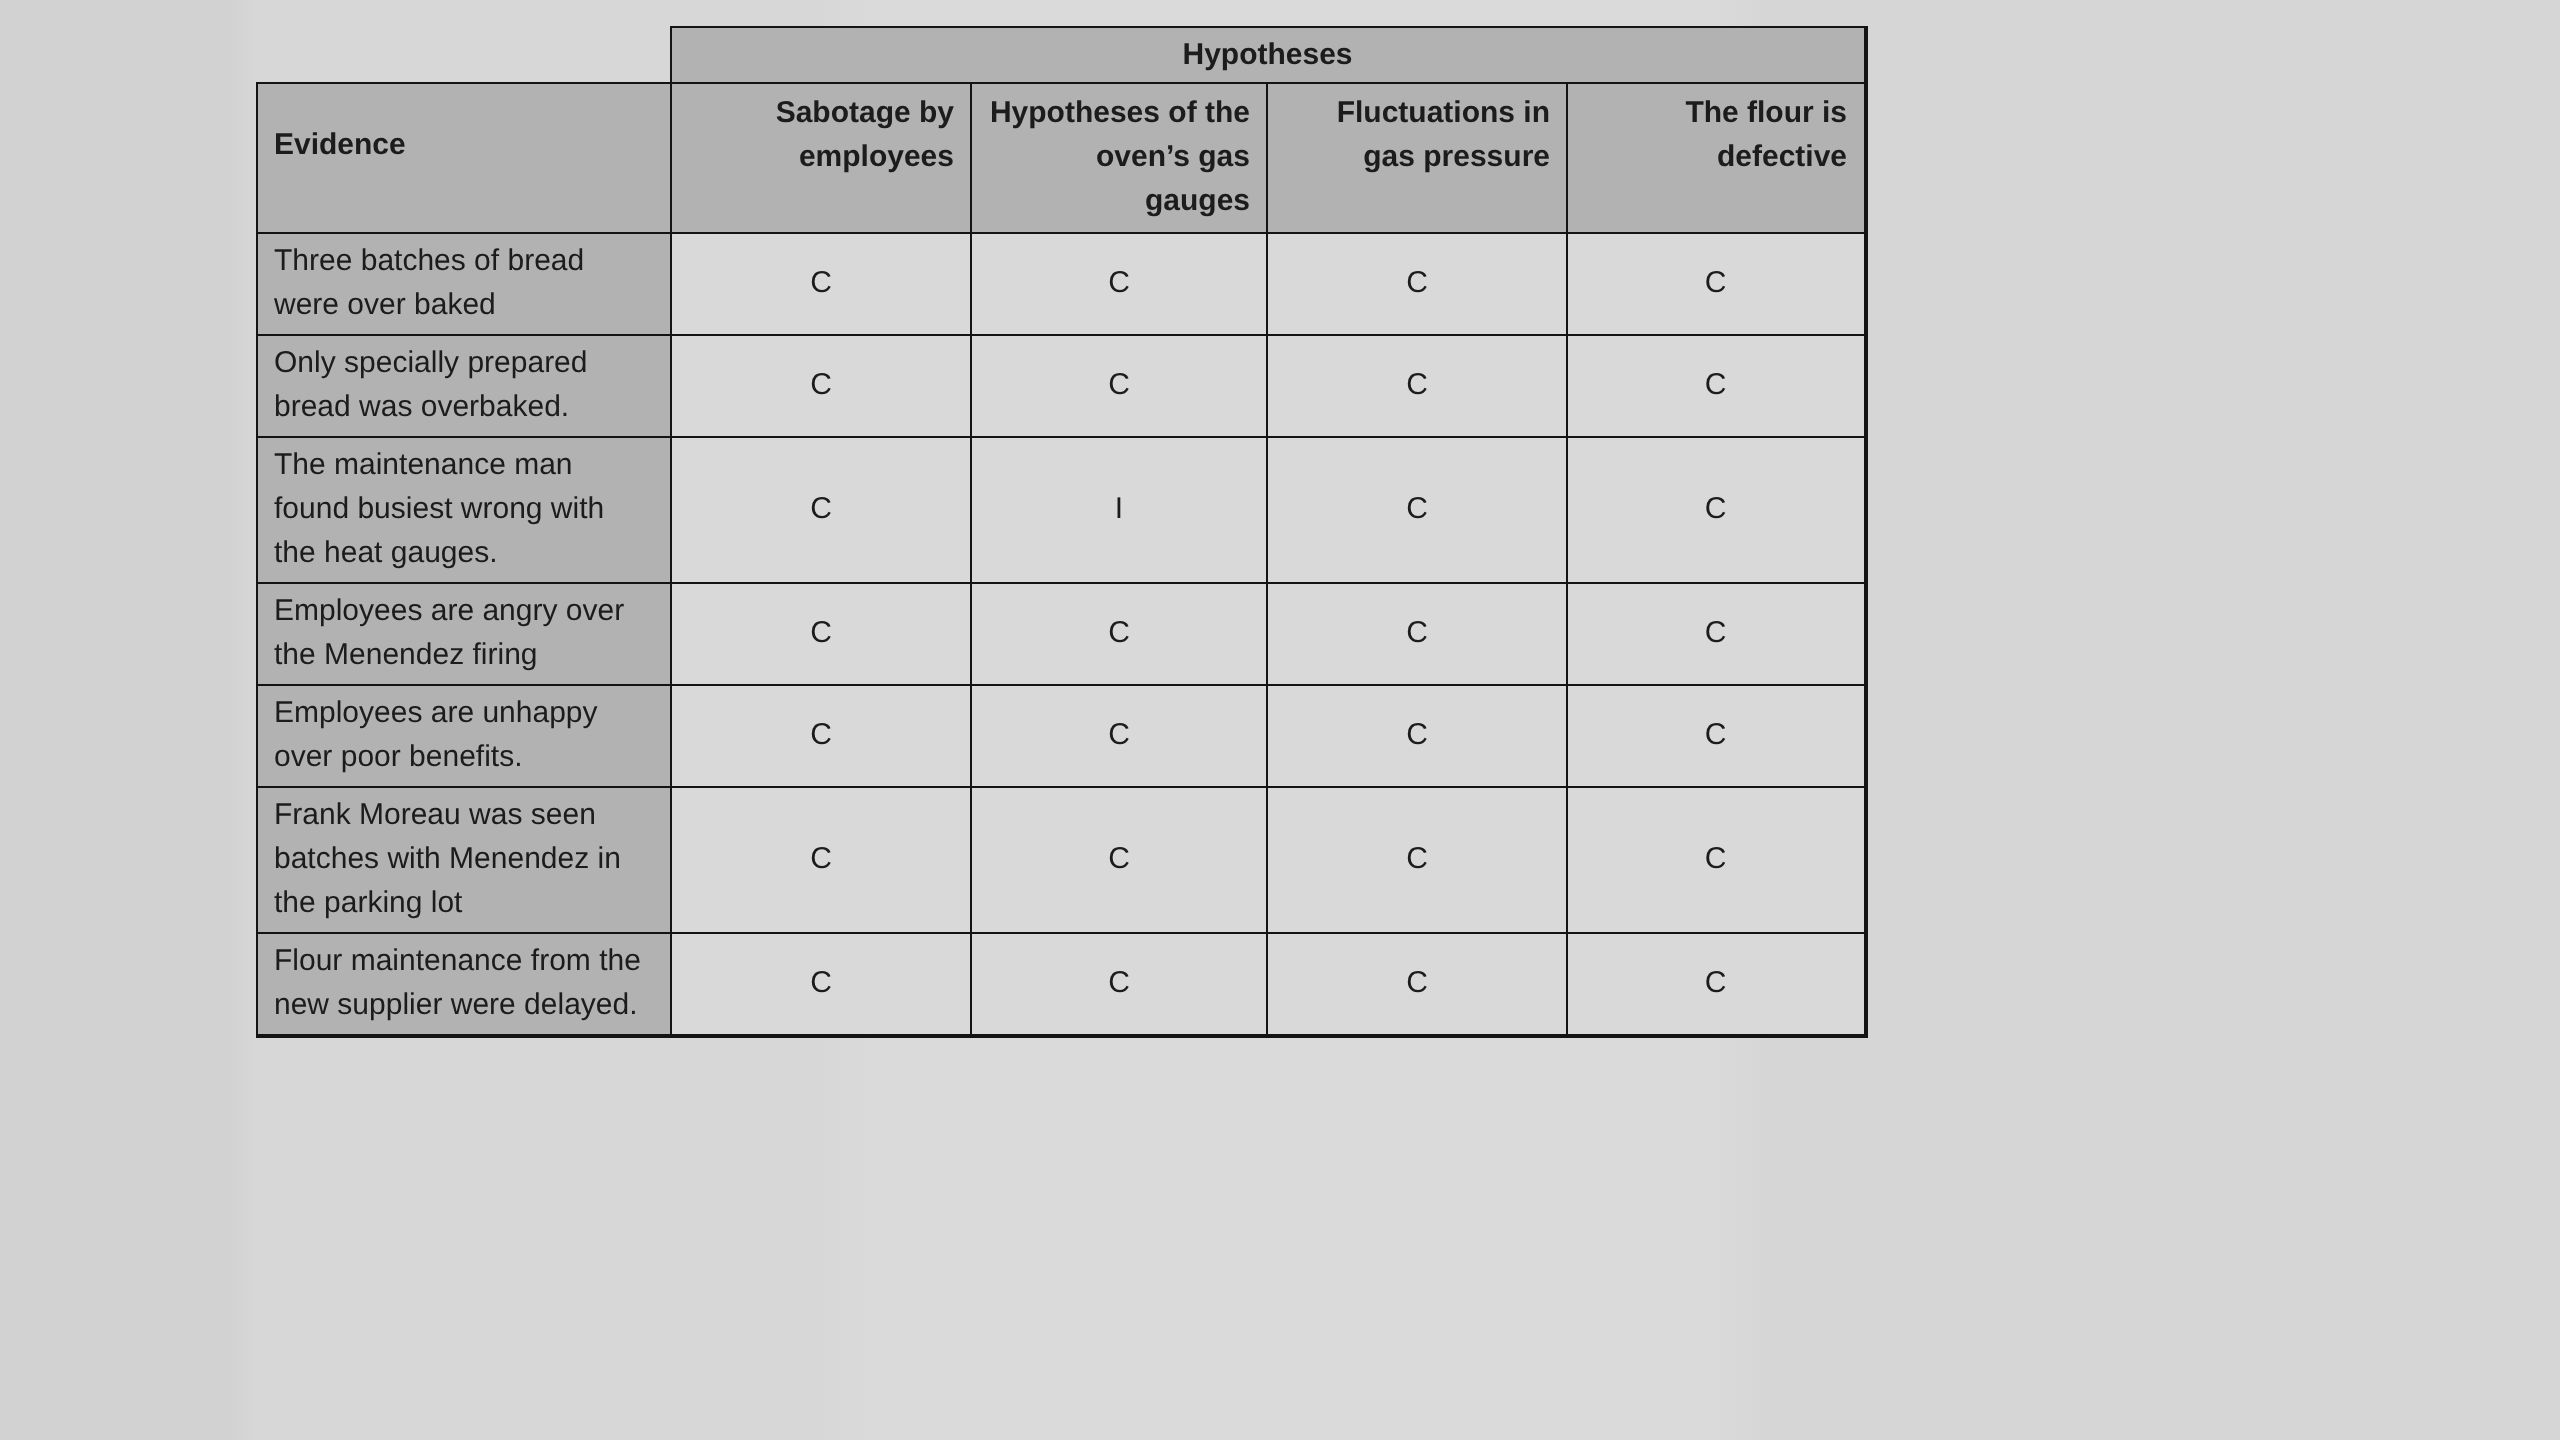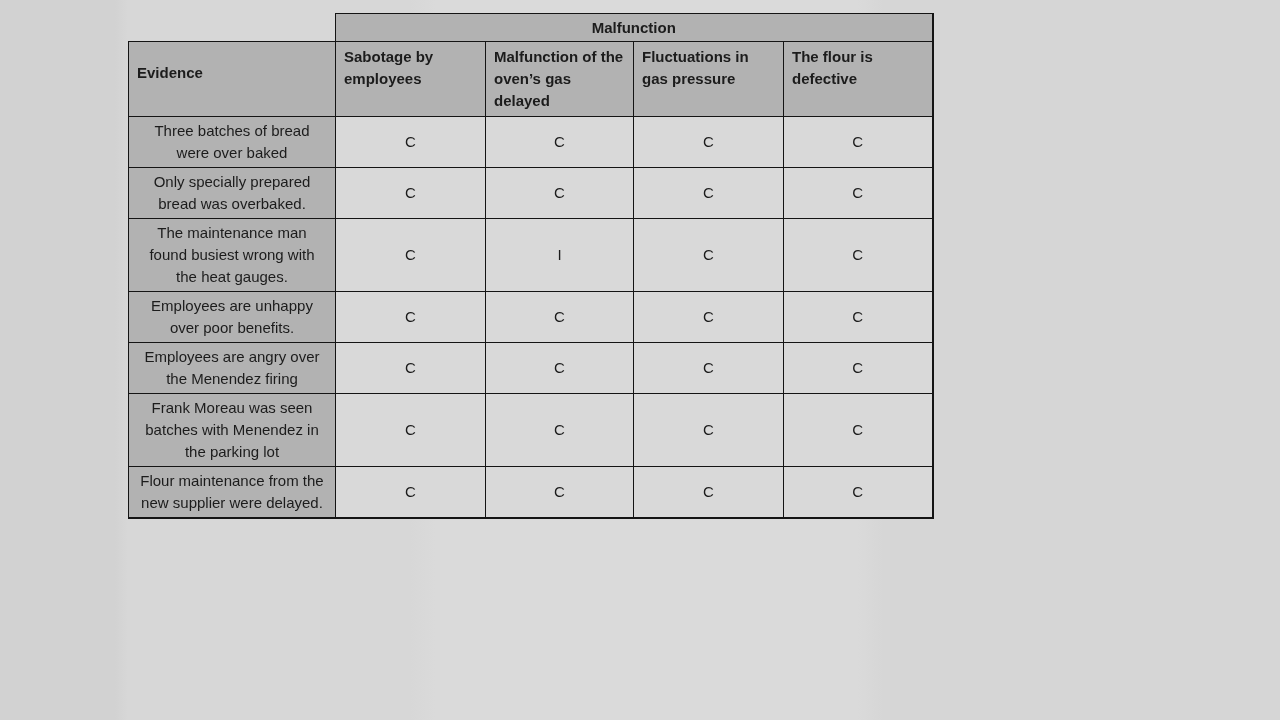--- a/index.html
+++ b/index.html
@@ -40,38 +40,38 @@
     border-width:2px;
     font-weight:bold;
     text-align:center;
     height:28px;
     font-size:15px;
   }
   .col-header{
     background:var(--header-bg);
     border-width:2px;
     font-weight:bold;
-    text-align:left;
+    text-align:right;
     vertical-align:top;
     padding:4px 8px;
   }
   .evidence-header{
     background:var(--header-bg);
     border-width:2px;
     font-weight:bold;
     text-align:left;
     vertical-align:top;
     padding:20px 8px;
   }
   .header-row{height:69px;}
   .evidence-cell{
     background:var(--header-bg);
     border-left-width:2px;
     border-right-width:2px;
-    text-align:center;
+    text-align:left;
     vertical-align:middle;
     padding:3px 8px;
   }
   .rating-cell{
     background:var(--cell-bg);
     text-align:center;
     vertical-align:middle;
     padding:3px;
   }
   .ach-table tr:last-child td{border-bottom-width:2px;}
@@ -84,26 +84,26 @@
   <colgroup>
     <col style="width:207px">
     <col style="width:150px">
     <col style="width:148px">
     <col style="width:150px">
     <col style="width:149px">
   </colgroup>
   <tbody>
     <tr>
       <td class="corner-spacer"></td>
-      <th class="group-header col-last" colspan="4">Malfunction</th>
+      <th class="group-header col-last" colspan="4">Hypotheses</th>
     </tr>
     <tr class="header-row">
       <th class="evidence-header">Evidence</th>
       <th class="col-header">Sabotage by employees</th>
-      <th class="col-header">Malfunction of the oven’s gas delayed</th>
+      <th class="col-header">Hypotheses of the oven’s gas gauges</th>
       <th class="col-header">Fluctuations in gas pressure</th>
       <th class="col-header col-last">The flour is defective</th>
     </tr>
   </tbody>
   <tbody id="rows">
       <tr>
         <td class="evidence-cell">Three batches of bread were over baked</td>
         <td class="rating-cell">C</td>
         <td class="rating-cell">C</td>
         <td class="rating-cell">C</td>
@@ -117,28 +117,28 @@
         <td class="rating-cell col-last">C</td>
       </tr>
       <tr>
         <td class="evidence-cell">The maintenance man found busiest wrong with the heat gauges.</td>
         <td class="rating-cell">C</td>
         <td class="rating-cell">I</td>
         <td class="rating-cell">C</td>
         <td class="rating-cell col-last">C</td>
       </tr>
       <tr>
-        <td class="evidence-cell">Employees are unhappy over poor benefits.</td>
+        <td class="evidence-cell">Employees are angry over the Menendez firing</td>
         <td class="rating-cell">C</td>
         <td class="rating-cell">C</td>
         <td class="rating-cell">C</td>
         <td class="rating-cell col-last">C</td>
       </tr>
       <tr>
-        <td class="evidence-cell">Employees are angry over the Menendez firing</td>
+        <td class="evidence-cell">Employees are unhappy over poor benefits.</td>
         <td class="rating-cell">C</td>
         <td class="rating-cell">C</td>
         <td class="rating-cell">C</td>
         <td class="rating-cell col-last">C</td>
       </tr>
       <tr>
         <td class="evidence-cell">Frank Moreau was seen batches with Menendez in the parking lot</td>
         <td class="rating-cell">C</td>
         <td class="rating-cell">C</td>
         <td class="rating-cell">C</td>

